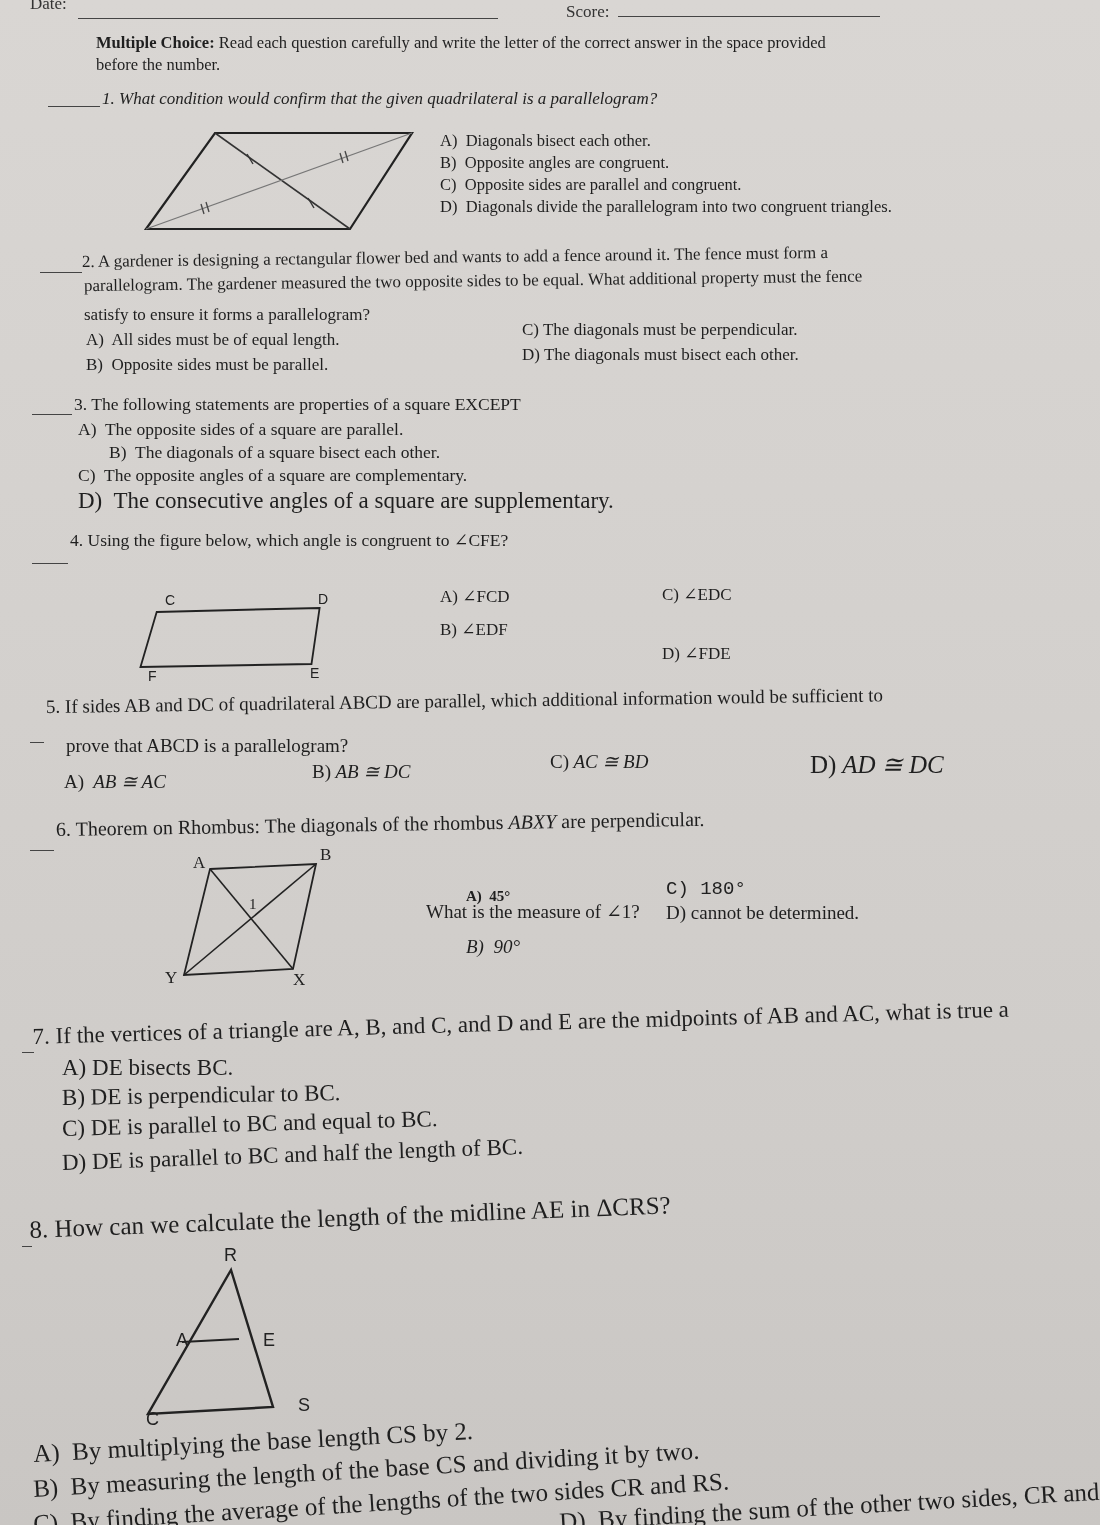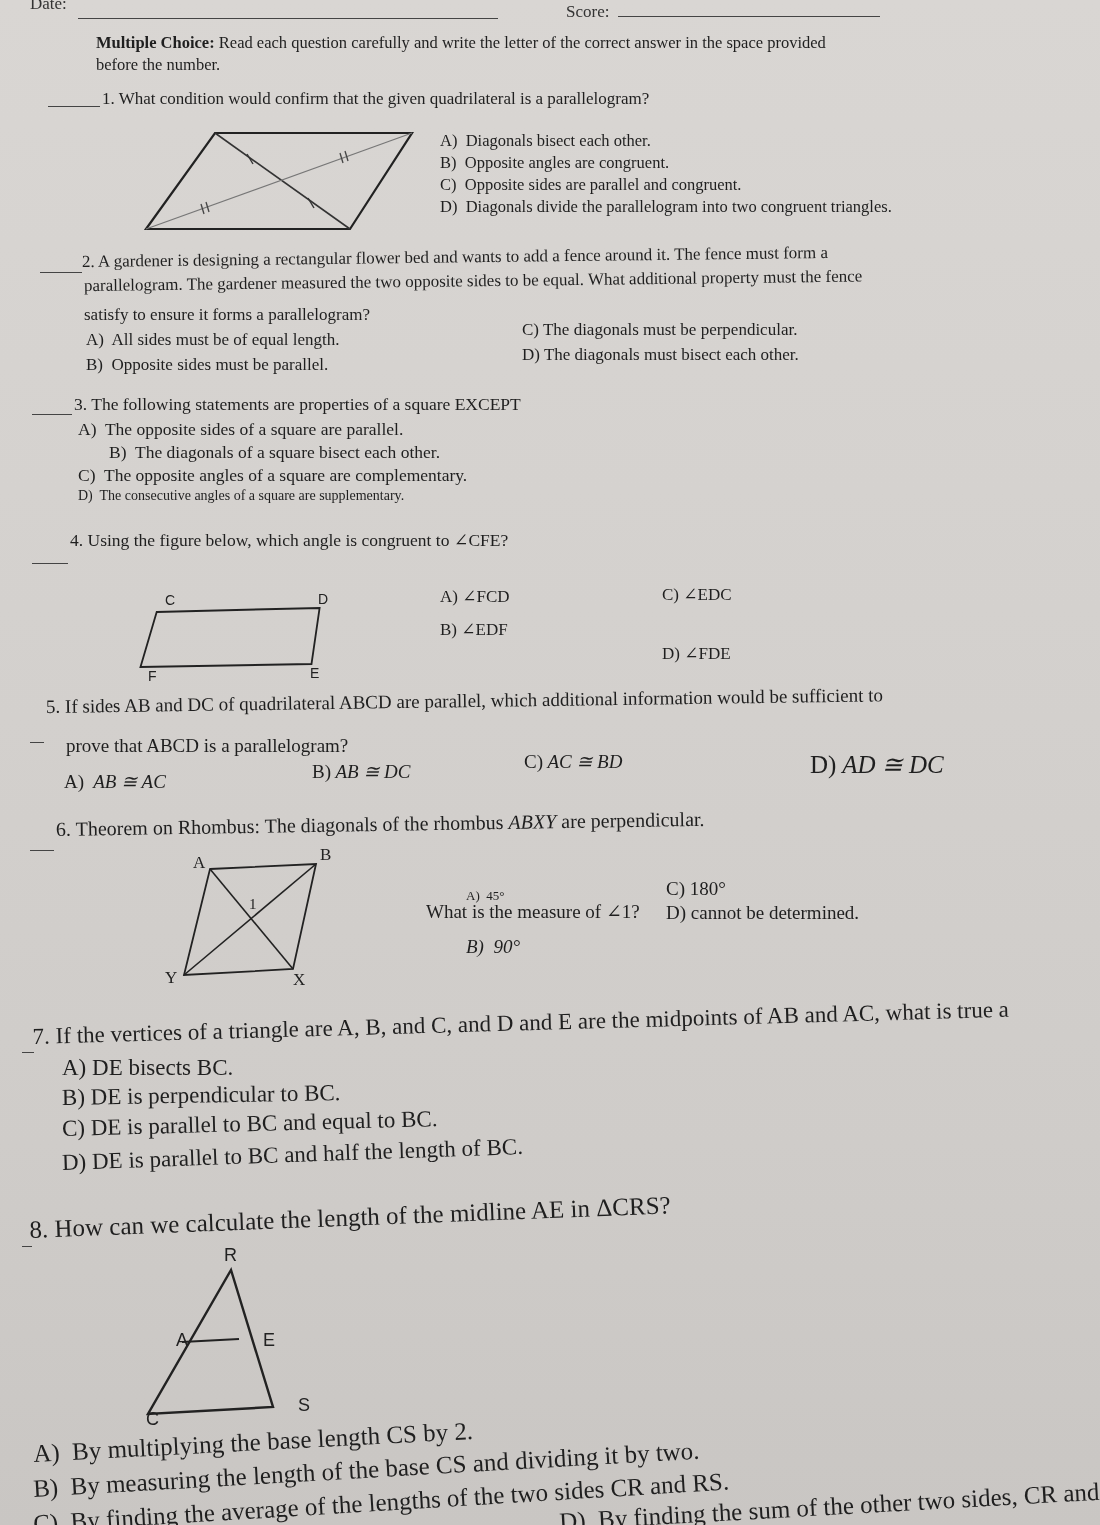--- a/index.html
+++ b/index.html
@@ -31,21 +31,21 @@
 <div class="abs hdr" style="left:566px;top:2px;">Score:</div>
 <div class="abs blank" style="left:618px;top:4px;width:262px;height:12px;"></div>
 
 <div class="abs instr" style="left:96px;top:33px;">
   <b>Multiple Choice:</b>
   <span>Read each question carefully and write the letter of the correct answer in the space provided</span>
 </div>
 <div class="abs instr" style="left:96px;top:55px;">before the number.</div>
 
 <div class="abs blank" style="left:48px;top:94px;width:52px;height:12px;"></div>
-<div class="abs q" style="left:102px;top:89px;">
+<div class="abs q" style="left:102px;top:89px;font-style:italic;">
   <span>1.</span>
   <span>What condition would confirm that the given quadrilateral is a parallelogram?</span>
 </div>
 <svg style="left:100px;top:125px;" width="340" height="115">
   <polygon points="115,8 312,8 250,104 46,104" fill="none" stroke="#222" stroke-width="2.2"></polygon>
   <line x1="115" y1="8" x2="250" y2="104" stroke="#333" stroke-width="1.6"></line>
   <line x1="46" y1="104" x2="312" y2="8" stroke="#777" stroke-width="1.2"></line>
   <line x1="147" y1="29" x2="153" y2="39" stroke="#333" stroke-width="1.4"></line>
   <line x1="208" y1="73" x2="214" y2="83" stroke="#333" stroke-width="1.4"></line>
   <line x1="240" y1="28" x2="243" y2="38" stroke="#444" stroke-width="1.3"></line>
@@ -69,21 +69,21 @@
 <div class="abs q" style="left:522px;top:320px;"><span>C)</span> <span>The diagonals must be perpendicular.</span></div>
 <div class="abs q" style="left:522px;top:345px;"><span>D)</span> <span>The diagonals must bisect each other.</span></div>
 
 <div class="abs blank" style="left:32px;top:408px;width:40px;height:6px;"></div>
 <div class="abs q" style="left:74px;top:394px;font-size:17.5px;">
   <span>3.</span> <span>The following statements are properties of a square EXCEPT</span>
 </div>
 <div class="abs q" style="left:78px;top:419px;font-size:17.5px;"><span>A)</span>&nbsp; <span>The opposite sides of a square are parallel.</span></div>
 <div class="abs q" style="left:78px;top:442px;font-size:17.5px;margin-left:31px;"><span>B)</span>&nbsp; <span>The diagonals of a square bisect each other.</span></div>
 <div class="abs q" style="left:78px;top:465px;font-size:17.5px;"><span>C)</span>&nbsp; <span>The opposite angles of a square are complementary.</span></div>
-<div class="abs q" style="left:78px;top:488px;font-size:14px;"><span>D)</span>&nbsp; <span>The consecutive angles of a square are supplementary.</span></div>
+<div class="abs q" style="left:78px;top:488px;font-size:23px;"><span>D)</span>&nbsp; <span>The consecutive angles of a square are supplementary.</span></div>
 
 <div class="abs blank" style="left:32px;top:553px;width:36px;height:10px;"></div>
 <div class="abs q" style="left:70px;top:530px;font-size:17.5px;">
   <span>4.</span> <span>Using the figure below, which angle is congruent to ∠CFE?</span>
 </div>
 <svg style="left:140px;top:585px;" width="200" height="100">
   <polygon points="43,27 224,23 215,79 25,82" transform="translate(-22,0) scale(0.9,1)" fill="none" stroke="#222" stroke-width="2"></polygon>
 </svg>
 <div class="abs lbl" style="left:165px;top:592px;">C</div>
 <div class="abs lbl" style="left:318px;top:591px;">D</div>
@@ -94,41 +94,41 @@
 <div class="abs opt" style="left:662px;top:584px;font-size:17px;"><span>C)</span> <span>∠EDC</span></div>
 <div class="abs opt" style="left:662px;top:611px;font-size:17px;margin-top:32px;"><span>D)</span> <span>∠FDE</span></div>
 
 <div class="abs blank" style="left:30px;top:740px;width:14px;height:2px;"></div>
 <div class="abs q" style="left:46px;top:696px;font-size:19px;transform:rotate(-0.8deg);transform-origin:left;">
   <span>5.</span> <span>If sides AB and DC of quadrilateral ABCD are parallel, which additional information would be sufficient to</span>
 </div>
 <div class="abs q" style="left:66px;top:735px;font-size:19px;">prove that ABCD is a parallelogram?</div>
 <div class="abs q it" style="left:64px;top:770px;font-size:19px;"><span style="font-style:normal">A)</span>&nbsp; <span>AB ≅ AC</span></div>
 <div class="abs q it" style="left:312px;top:760px;font-size:19px;"><span style="font-style:normal">B)</span> <span>AB ≅ DC</span></div>
-<div class="abs q it" style="left:524px;top:750px;font-size:19px;"><span style="font-style:normal">C)</span> <span>AC ≅ BD</span></div>
+<div class="abs q it" style="left:550px;top:750px;font-size:19px;"><span style="font-style:normal">C)</span> <span>AC ≅ BD</span></div>
 <div class="abs q it" style="left:810px;top:742px;font-size:25px;margin-top:8px;"><span style="font-style:normal">D)</span> <span>AD ≅ DC</span></div>
 
 <div class="abs blank" style="left:30px;top:846px;width:24px;height:4px;"></div>
 <div class="abs q" style="left:56px;top:818px;font-size:20px;transform:rotate(-0.9deg);transform-origin:left;">
   <span>6.</span> <span>Theorem on Rhombus: The diagonals of the rhombus </span><span class="it">ABXY</span><span> are perpendicular.</span>
 </div>
 <svg style="left:150px;top:840px;" width="200" height="150">
   <polygon points="60,29 166,24 143,129 34,135" fill="none" stroke="#222" stroke-width="1.8"></polygon>
   <line x1="60" y1="29" x2="143" y2="129" stroke="#222" stroke-width="1.6"></line>
   <line x1="166" y1="24" x2="34" y2="135" stroke="#222" stroke-width="1.6"></line>
 </svg>
 <div class="abs lbl" style="left:193px;top:853px;font-family:'Liberation Serif',serif;font-size:17px;">A</div>
 <div class="abs lbl" style="left:320px;top:845px;font-family:'Liberation Serif',serif;font-size:17px;">B</div>
 <div class="abs lbl" style="left:165px;top:968px;font-family:'Liberation Serif',serif;font-size:17px;">Y</div>
 <div class="abs lbl" style="left:293px;top:970px;font-family:'Liberation Serif',serif;font-size:17px;">X</div>
 <div class="abs lbl" style="left:249px;top:896px;font-family:'Liberation Serif',serif;font-size:15px;">1</div>
 <div class="abs q" style="left:426px;top:856px;font-size:19px;margin-top:44px;">What is the measure of ∠1?</div>
-<div class="abs q" style="left:466px;top:888px;font-size:13px;"><span>A)</span>&nbsp; <span>45°</span></div>
+<div class="abs q" style="left:466px;top:888px;font-size:15px;font-weight:bold;"><span>A)</span>&nbsp; <span>45°</span></div>
 <div class="abs q" style="left:466px;top:936px;font-size:19px;font-style:italic;"><span>B)</span>&nbsp; <span>90°</span></div>
-<div class="abs q" style="left:666px;top:878px;font-size:19px;"><span>C)</span> <span>180°</span></div>
+<div class="abs q" style="left:666px;top:878px;font-size:19px;font-family:Liberation Mono, monospace;"><span>C)</span> <span>180°</span></div>
 <div class="abs q" style="left:666px;top:902px;font-size:19px;"><span>D)</span> <span>cannot be determined.</span></div>
 
 <div class="abs blank" style="left:22px;top:1050px;width:12px;height:2px;"></div>
 <div class="abs q big" style="left:33px;top:1024px;transform:rotate(-1.6deg);transform-origin:left bottom;">
   <span>7.</span> <span>If the vertices of a triangle are A, B, and C, and D and E are the midpoints of AB and AC, what is true a</span>
 </div>
 <div class="abs q big" style="left:62px;top:1055px;"><span>A)</span> <span>DE bisects BC.</span></div>
 <div class="abs q big" style="left:62px;top:1085px;transform:rotate(-1deg);transform-origin:left;"><span>B)</span> <span>DE is perpendicular to BC.</span></div>
 <div class="abs q big" style="left:62px;top:1116px;transform:rotate(-1.5deg);transform-origin:left;"><span>C)</span> <span>DE is parallel to BC and equal to BC.</span></div>
 <div class="abs q big" style="left:62px;top:1150px;transform:rotate(-2deg);transform-origin:left;"><span>D)</span> <span>DE is parallel to BC and half the length of BC.</span></div>

